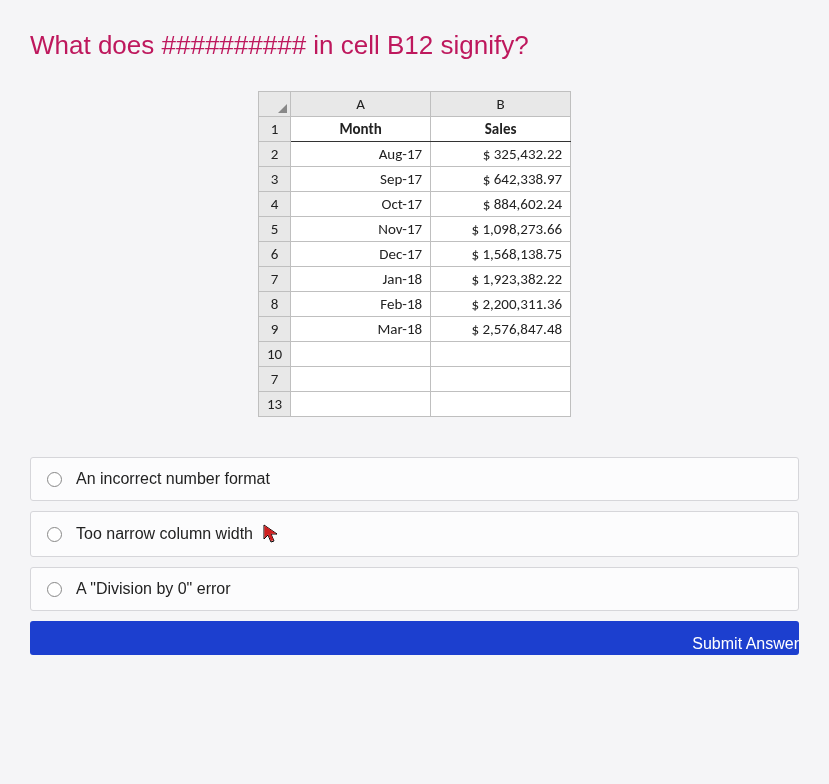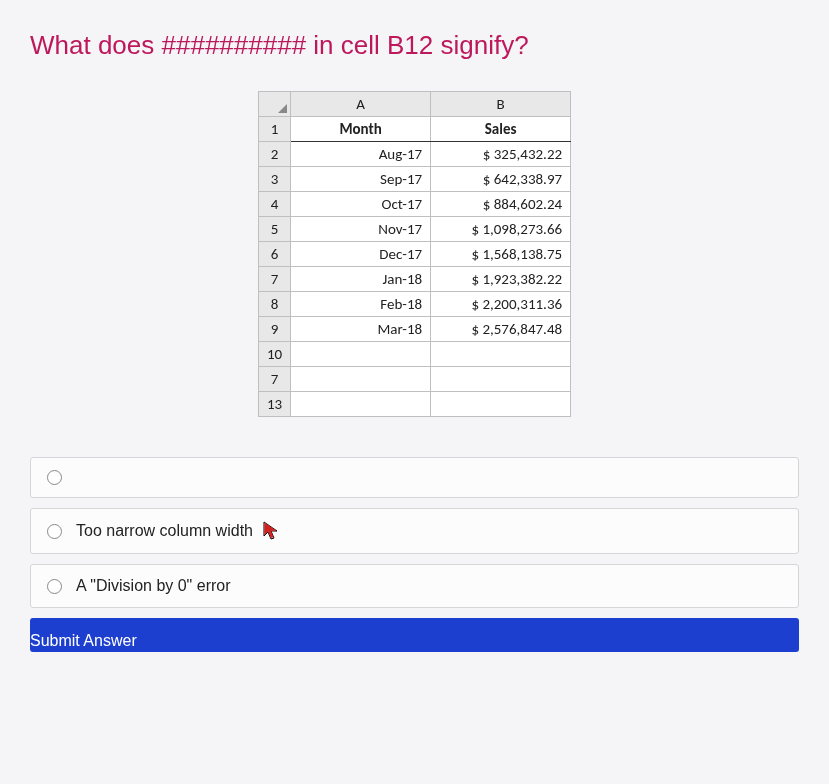--- a/index.html
+++ b/index.html
@@ -104,21 +104,21 @@
     width: 18px;
     height: 20px;
     position: relative;
     margin-left: -4px;
     vertical-align: middle;
   }
   .cursor svg { display: block; }
   .submit {
     background: #1c3fcf;
     color: #fff;
-    text-align: left;
+    text-align: right;
     padding: 14px 0 6px 0;
     font-size: 16px;
     border-radius: 3px;
     margin-top: 10px;
     cursor: pointer;
     overflow: hidden;
     height: 34px;
   }
 </style>
 </head>
@@ -194,20 +194,21 @@
       <td></td>
       <td></td>
     </tr>
   </tbody>
     </table>
 </div>
 
 <div class="options">
   <div class="opt">
     <span class="radio"></span>
+    <span>An incorrect number format</span>
   </div>
   <div class="opt">
     <span class="radio"></span>
     <span>Too narrow column width</span>
     <span class="cursor">
       <svg width="18" height="20" viewBox="0 0 18 20">
         <path d="M1 1 L1 15 L5 11 L8 18 L11 17 L8 10 L14 10 Z" fill="#fff" stroke="#000" stroke-width="1"></path>
         <path d="M1 1 L1 15 L5 11 L8 18 L11 17 L8 10 L14 10 Z" fill="#d02020" transform="translate(0.5,0.5) scale(0.92)"></path>
       </svg>
     </span>

